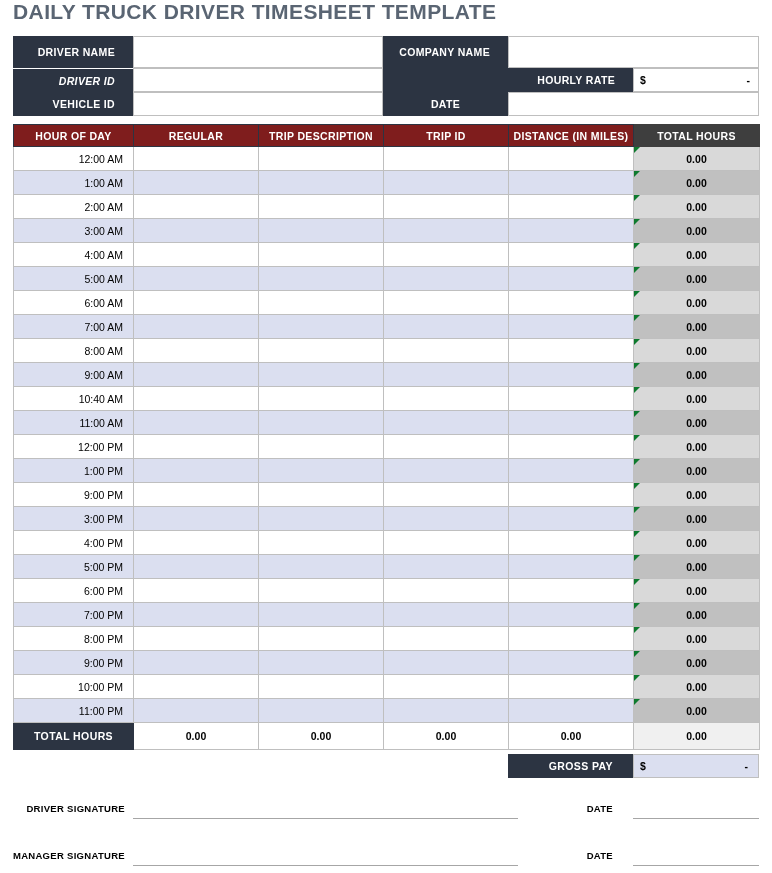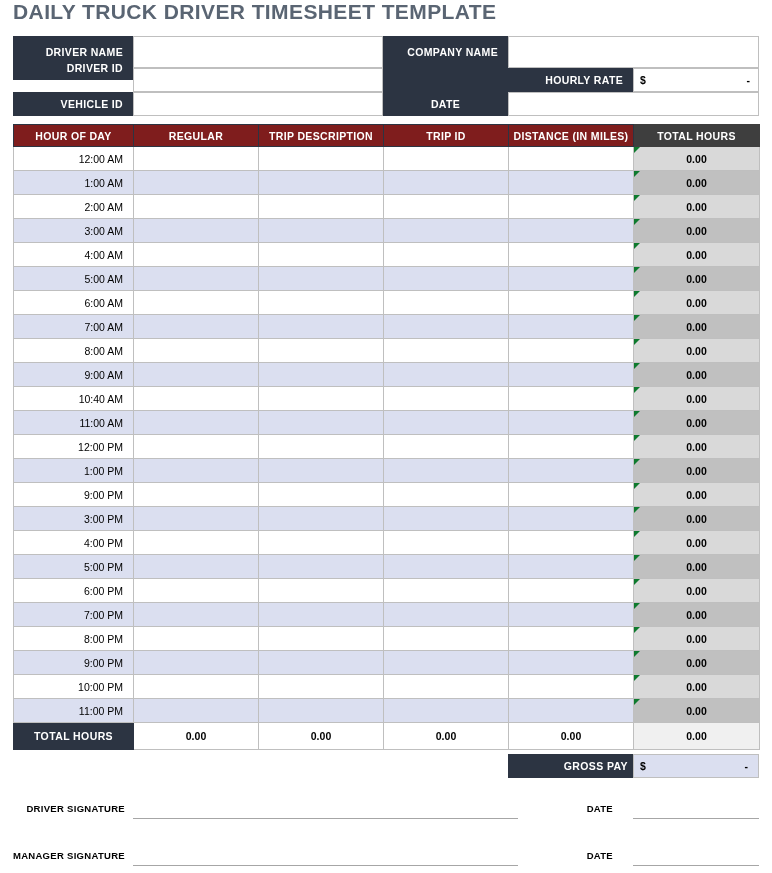--- a/index.html
+++ b/index.html
@@ -37,21 +37,21 @@
   .lbl {
     position: absolute;
     background: #2c3442;
     color: #ffffff;
     font-size: 10.5px;
     font-weight: bold;
     letter-spacing: 0.35px;
     display: flex;
     align-items: center;
     justify-content: flex-end;
-    padding-right: 10px;
+    padding-right: 18px;
     box-sizing: border-box;
     white-space: nowrap;
   }
   .lbl.center { justify-content: center; padding-right: 0; }
 
   .fld {
     position: absolute;
     background: #ffffff;
     border: 1px solid #bfbfbf;
     box-sizing: border-box;
@@ -169,21 +169,21 @@
     width: 125px;
     height: 24px;
     background: #2c3442;
     color: #ffffff;
     font-size: 10.5px;
     font-weight: bold;
     letter-spacing: 0.4px;
     display: flex;
     align-items: center;
     justify-content: flex-end;
-    padding-right: 5px;
+    padding-right: 20px;
     box-sizing: border-box;
   }
   .gross-val {
     position: absolute;
     left: 633px;
     top: 754px;
     width: 126px;
     height: 24px;
     background: #dbdff0;
     border: 1px solid #bfbfbf;
@@ -226,21 +226,21 @@
 <div class="page">
 
   <div class="title">DAILY TRUCK DRIVER TIMESHEET TEMPLATE</div>
 
   <div class="lbl" style="left:13px; top:36px; width:120px; height:32px;">DRIVER NAME</div>
   <div class="fld" style="left:133px; top:36px; width:250px; height:32px;"></div>
 
   <div class="lbl" style="left:383px; top:36px; width:125px; height:32px;">COMPANY NAME</div>
   <div class="fld" style="left:508px; top:36px; width:251px; height:32px;"></div>
 
-  <div class="lbl" style="left:13px; top:56px; width:120px; height:24px;">DRIVER ID</div>
+  <div class="lbl" style="left:13px; top:69px; width:120px; height:24px;font-style:italic;">DRIVER ID</div>
   <div class="fld" style="left:133px; top:68px; width:250px; height:24px;"></div>
 
   <div class="lbl" style="left:383px; top:68px; width:250px; height:24px;">HOURLY RATE</div>
   <div class="moneyfld" style="left:633px; top:68px; width:126px; height:24px;">
     <span class="cur">$</span>
     <span class="amt">-</span>
   </div>
 
   <div class="lbl" style="left:13px; top:92px; width:120px; height:24px;">VEHICLE ID</div>
   <div class="fld" style="left:133px; top:92px; width:250px; height:24px;"></div>

